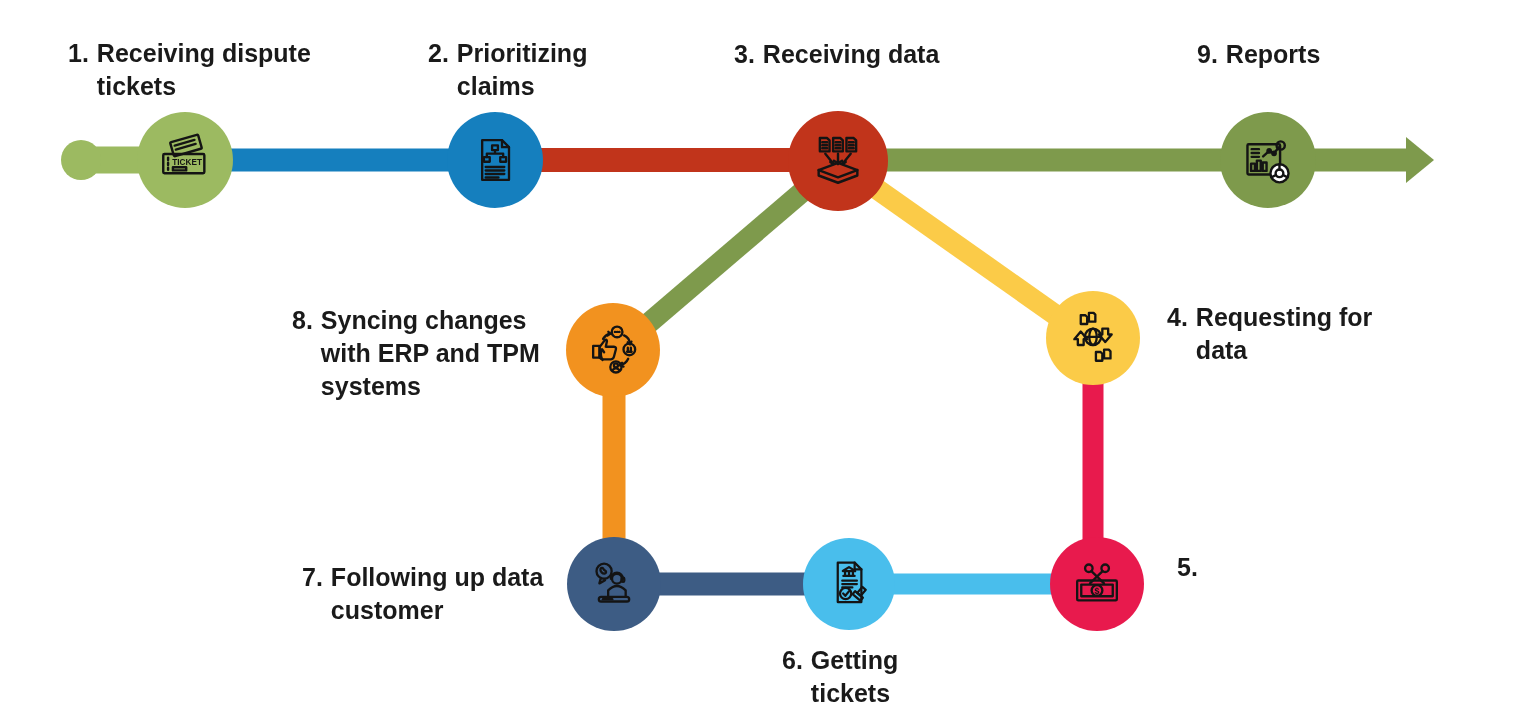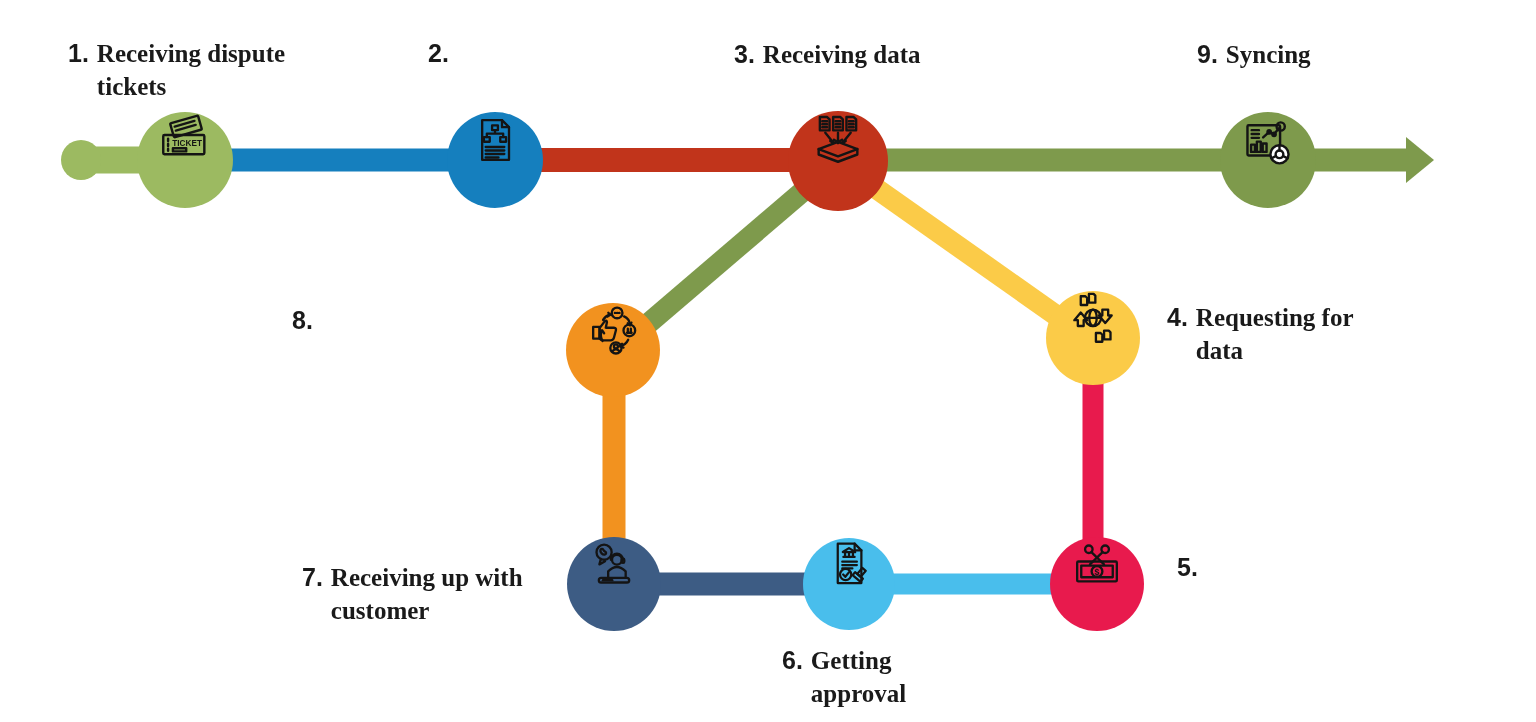--- a/index.html
+++ b/index.html
@@ -1,25 +1,25 @@
 <!DOCTYPE html>
 <html><head>
 <meta charset="utf-8">
 <style>
   html,body{margin:0;padding:0;background:#ffffff;}
   .canvas{position:relative;width:1536px;height:722px;background:#ffffff;overflow:hidden;
           font-family:"Liberation Sans",sans-serif;}
   .wires{position:absolute;left:0;top:0;}
-  .node{position:absolute;border-radius:50%;display:flex;justify-content:center;}
+  .node{position:absolute;border-radius:50%;display:flex;align-items:center;justify-content:center;}
   .node svg{display:block;}
   .icon{stroke:#141414;fill:none;stroke-width:2;stroke-linecap:round;stroke-linejoin:round;}
   .ictx{font-family:"Liberation Sans",sans-serif;font-weight:700;fill:#141414;stroke:none;}
   .label{position:absolute;display:flex;gap:8px;color:#1a1a1a;
          font-size:25px;font-weight:700;line-height:1.32;}
-  .label .txt{white-space:pre-line;font-family:Liberation Serif, serif;}
+  .label .txt{white-space:pre-line;}
   
   .n1{left:137px;top:112px;width:96px;height:96px;}
   .n2{left:447px;top:112px;width:96px;height:96px;}
   .n3{left:788px;top:111px;width:100px;height:100px;}
   .n9{left:1220px;top:112px;width:96px;height:96px;}
   .n8{left:566px;top:303px;width:94px;height:94px;}
   .n4{left:1046px;top:291px;width:94px;height:94px;}
   .n5{left:1050px;top:537px;width:94px;height:94px;}
   .n6{left:803px;top:538px;width:92px;height:92px;}
   .n7{left:567px;top:537px;width:94px;height:94px;}
@@ -193,44 +193,49 @@
     </svg>
   </div>
 
   <div class="label l1">
     <span class="num">1.</span>
     <span class="txt">Receiving dispute
 tickets</span>
   </div>
   <div class="label l2">
     <span class="num">2.</span>
+    <span class="txt">Prioritizing
+claims</span>
   </div>
   <div class="label l3">
     <span class="num">3.</span>
     <span class="txt">Receiving data</span>
   </div>
   <div class="label l4">
     <span class="num">4.</span>
     <span class="txt">Requesting for
 data</span>
   </div>
   <div class="label l5">
     <span class="num">5.</span>
   </div>
   <div class="label l6">
     <span class="num">6.</span>
     <span class="txt">Getting
-approval</span>
+tickets</span>
   </div>
   <div class="label l7">
     <span class="num">7.</span>
-    <span class="txt">Receiving up with
+    <span class="txt">Following up data
 customer</span>
   </div>
   <div class="label l8">
     <span class="num">8.</span>
+    <span class="txt">Syncing changes
+with ERP and TPM
+systems</span>
   </div>
   <div class="label l9">
     <span class="num">9.</span>
-    <span class="txt">Syncing</span>
+    <span class="txt">Reports</span>
   </div>
 
 </div>
 
 </body></html>

